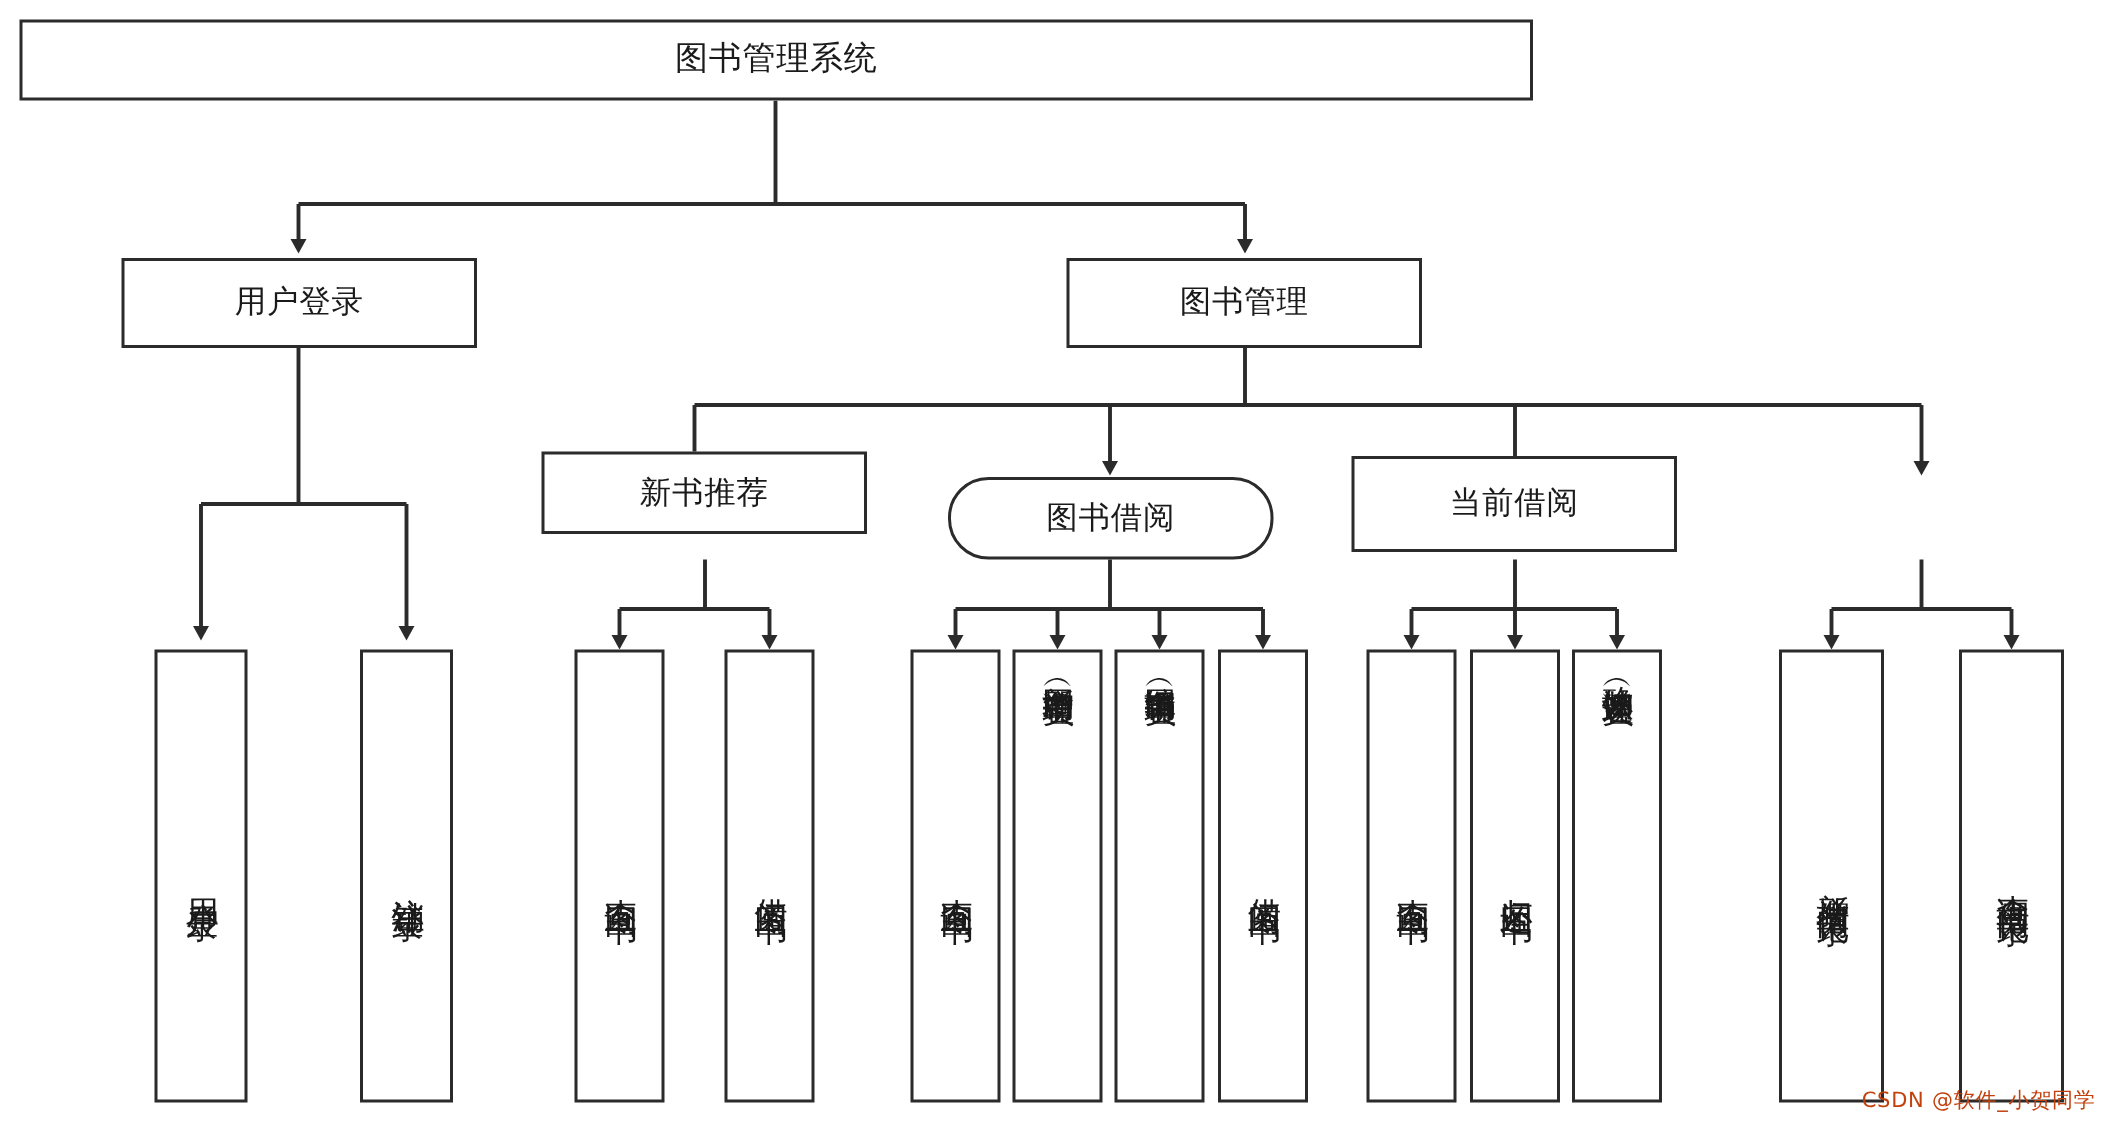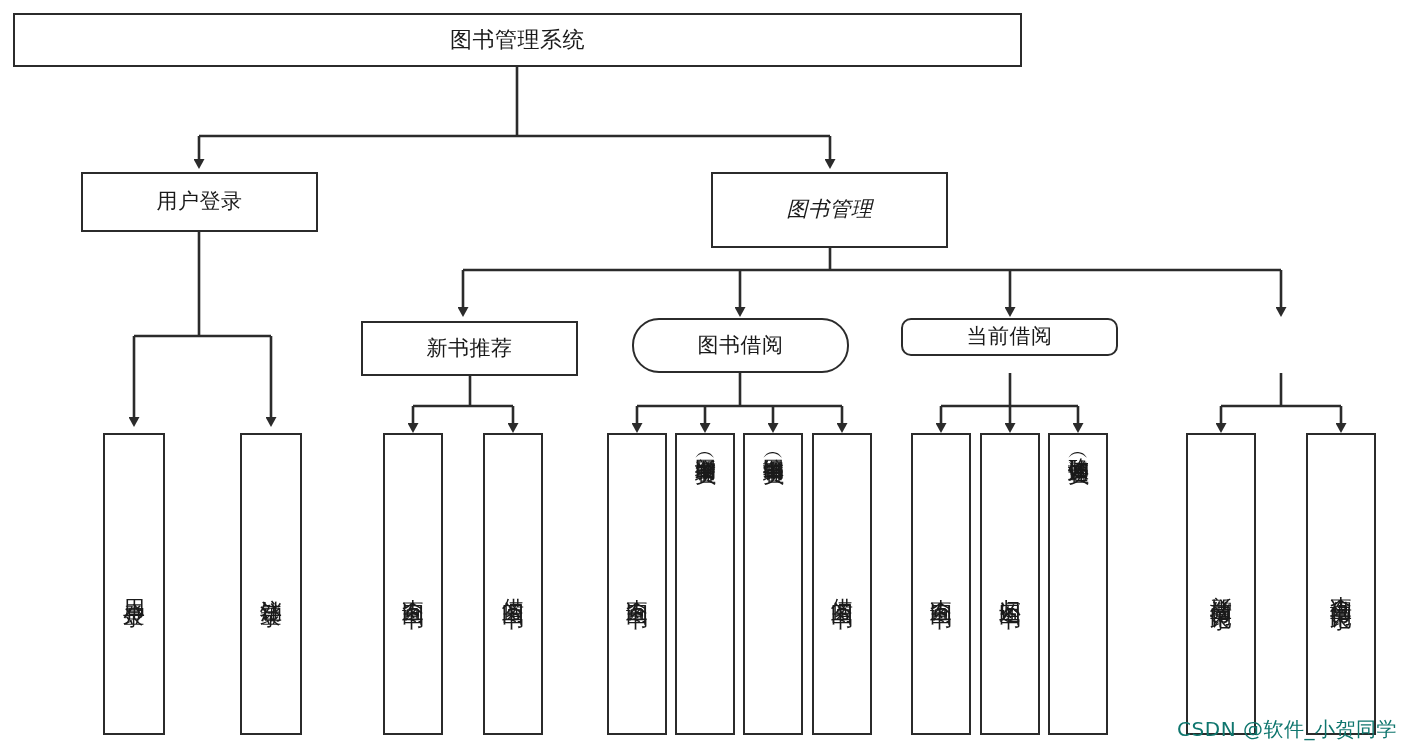--- a/index.html
+++ b/index.html
@@ -67,22 +67,22 @@
     letter-spacing: 1px;
     font-size: 21px;
   }
   .node.vertical.mid .node-label {
     align-self: center;
   }
   #watermark {
     position: absolute;
     right: 8px;
     bottom: 4px;
-    font-size: 20px;
-    color: #0f766e;
+    font-size: 14px;
+    color: #c2410c;
     letter-spacing: 0.5px;
     white-space: nowrap;
     user-select: none;
   }
 </style>
 </head>
 <body>
 
 <div id="diagram-root">
 
@@ -137,33 +137,33 @@
   </svg>
 
   <div class="node horizontal root" style="left:13px; top:13px; width:1009px; height:54px;">
     <span class="node-label">图书管理系统</span>
   </div>
 
   <div class="node horizontal" style="left:81px; top:172px; width:237px; height:60px;">
     <span class="node-label">用户登录</span>
   </div>
 
-  <div class="node horizontal" style="left:711px; top:172px; width:237px; height:76px;font-style:italic;">
+  <div class="node horizontal" style="left:711px; top:172px; width:237px; height:60px;">
     <span class="node-label">图书管理</span>
   </div>
 
-  <div class="node horizontal" style="left:361px; top:321px; width:217px; height:55px;">
+  <div class="node horizontal" style="left:361px; top:301px; width:217px; height:55px;">
     <span class="node-label">新书推荐</span>
   </div>
 
   <div class="node horizontal" style="left:632px; top:318px; width:217px; height:55px;border-radius:27px;">
     <span class="node-label">图书借阅</span>
   </div>
 
-  <div class="node horizontal" style="left:901px; top:318px; width:217px; height:38px;border-radius:10px;">
+  <div class="node horizontal" style="left:901px; top:304px; width:217px; height:64px;">
     <span class="node-label">当前借阅</span>
   </div>
 
 
   <div class="node vertical mid" style="left:103px; top:433px; width:62px; height:302px;">
     <span class="node-label">用户登录</span>
   </div>
 
   <div class="node vertical mid" style="left:240px; top:433px; width:62px; height:302px;">
     <span class="node-label">注销登录</span>

